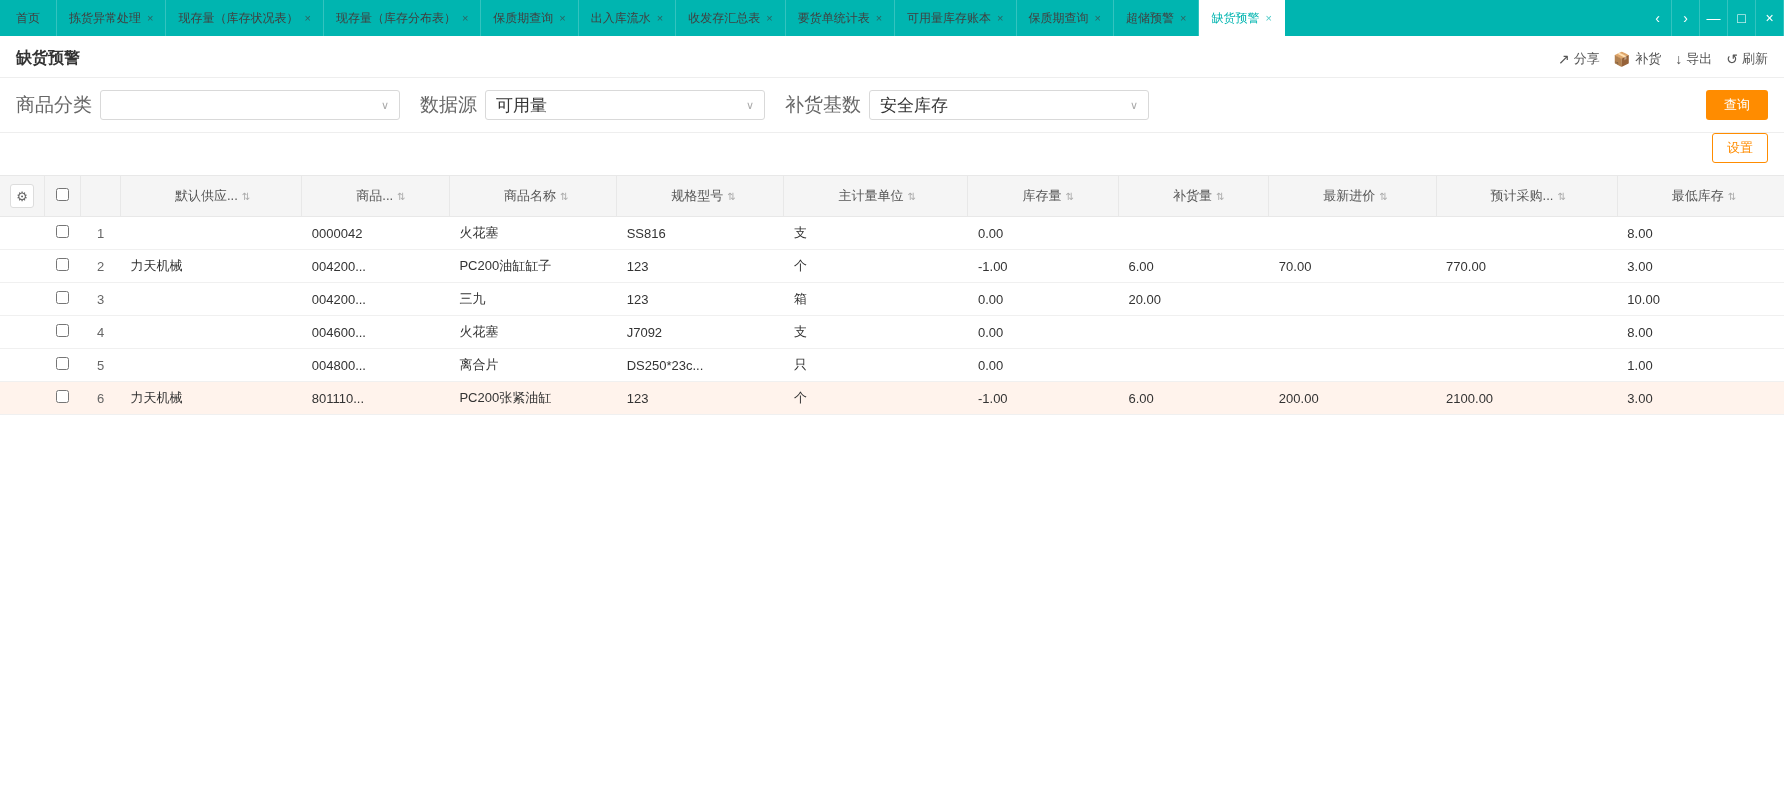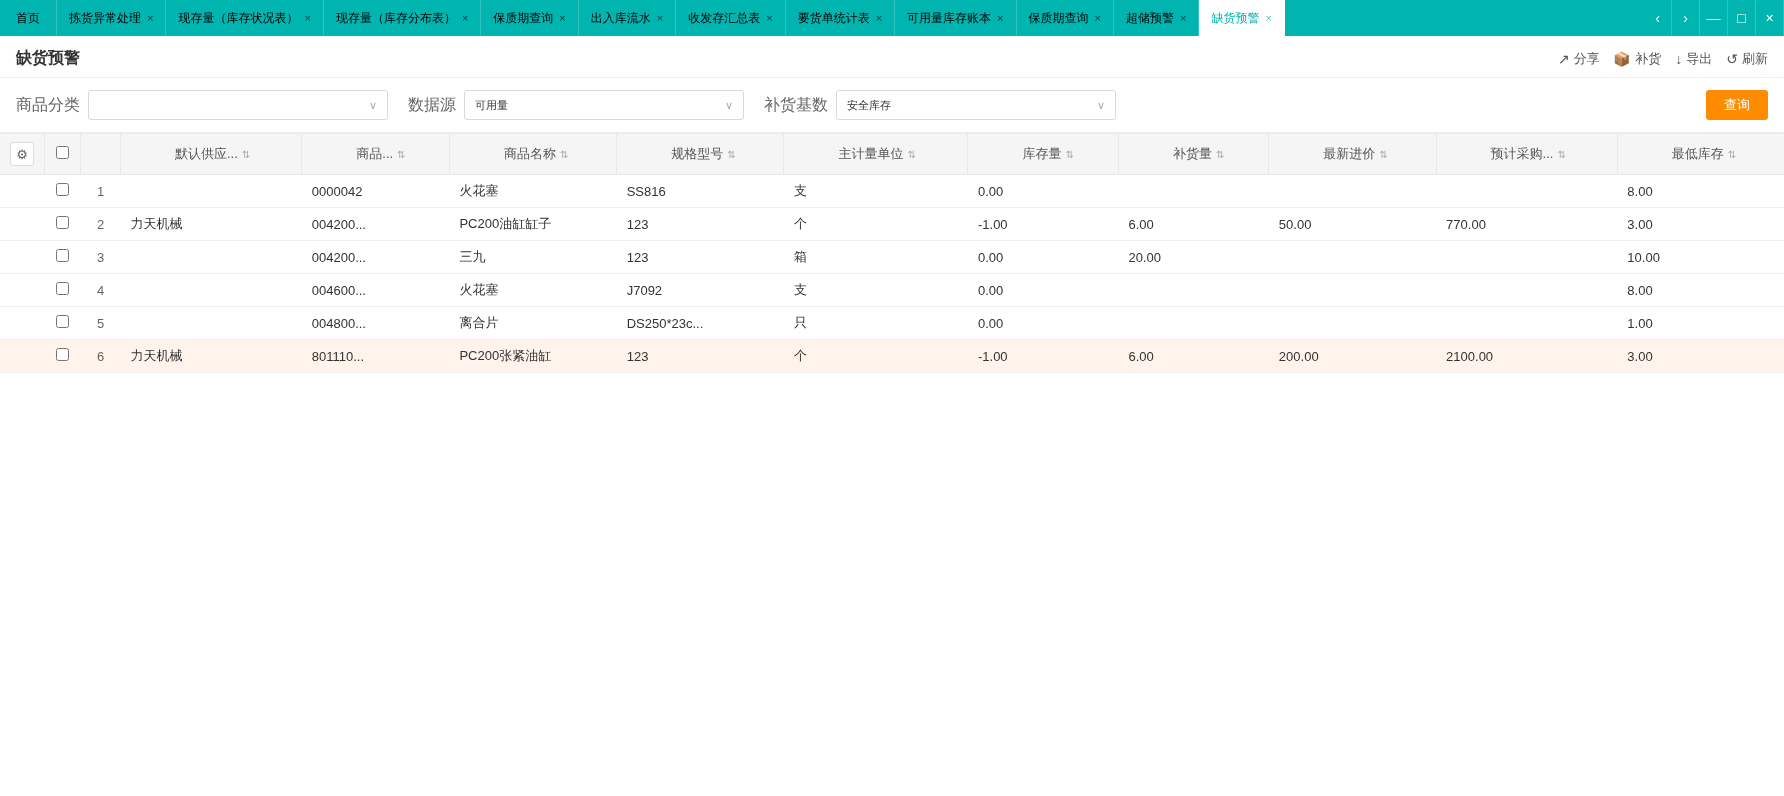--- a/index.html
+++ b/index.html
@@ -11,21 +11,21 @@
       align-items: center;
       background: #00b5b0;
       height: 36px;
       overflow: hidden;
     }
     .tab-item {
       display: flex;
       align-items: center;
       padding: 0 12px;
       height: 36px;
-      color: #000000;
+      color: #404040;
       font-size: 12px;
       cursor: pointer;
       white-space: nowrap;
       border-right: 1px solid rgba(255,255,255,0.2);
       position: relative;
     }
     .tab-item.active {
       background: #fff;
       color: #00b5b0;
     }
@@ -92,38 +92,38 @@
       gap: 20px;
       border-bottom: 1px solid #eee;
     }
     .filter-group {
       display: flex;
       align-items: center;
       gap: 8px;
     }
     .filter-label {
       color: #666;
-      font-size: 16px;
+      font-size: 19px;
       white-space: nowrap;
     }
     .filter-select {
       display: flex;
       align-items: center;
       border: 1px solid #d9d9d9;
       border-radius: 3px;
       padding: 4px 10px;
       background: #fff;
       cursor: pointer;
       min-width: 200px;
       justify-content: space-between;
       height: 30px;
     }
     .filter-select-value {
       color: #333;
-      font-size: 11px;
+      font-size: 17px;
     }
     .filter-select-arrow {
       color: #aaa;
       font-size: 11px;
     }
     .filter-group-right {
       margin-left: auto;
       display: flex;
       align-items: center;
       gap: 10px;
@@ -338,20 +338,25 @@
       <div class="filter-select" style="min-width:280px;justify-content:space-between;">
         <span class="filter-select-value">安全库存</span>
         <span class="filter-select-arrow">∨</span>
       </div>
     </div>
     <div class="filter-group-right">
       <button class="btn-query">查询</button>
     </div>
   </div>
 
+  <div class="filter-row2">
+    <div style="margin-left:auto;">
+      <button class="btn-settings">设置</button>
+    </div>
+  </div>
 
   <div class="table-container">
     <table>
       <thead>
         <tr>
           <th class="col-setting">
             <span class="settings-gear">
               <span>⚙</span>
             </span>
           </th>
@@ -445,21 +450,21 @@
       <input type="checkbox" style="">
     </td>
     <td class="col-num">2</td>
     <td>力天机械</td>
     <td>004200...</td>
     <td>PC200油缸缸子</td>
     <td>123</td>
     <td>个</td>
     <td>-1.00</td>
     <td>6.00</td>
-    <td>50.00</td>
+    <td>70.00</td>
     <td>770.00</td>
     <td>3.00</td>
   </tr>
           <tr>
     <td class="col-setting"></td>
     <td class="checkbox-cell">
       <input type="checkbox" style="">
     </td>
     <td class="col-num">3</td>
     <td></td>

